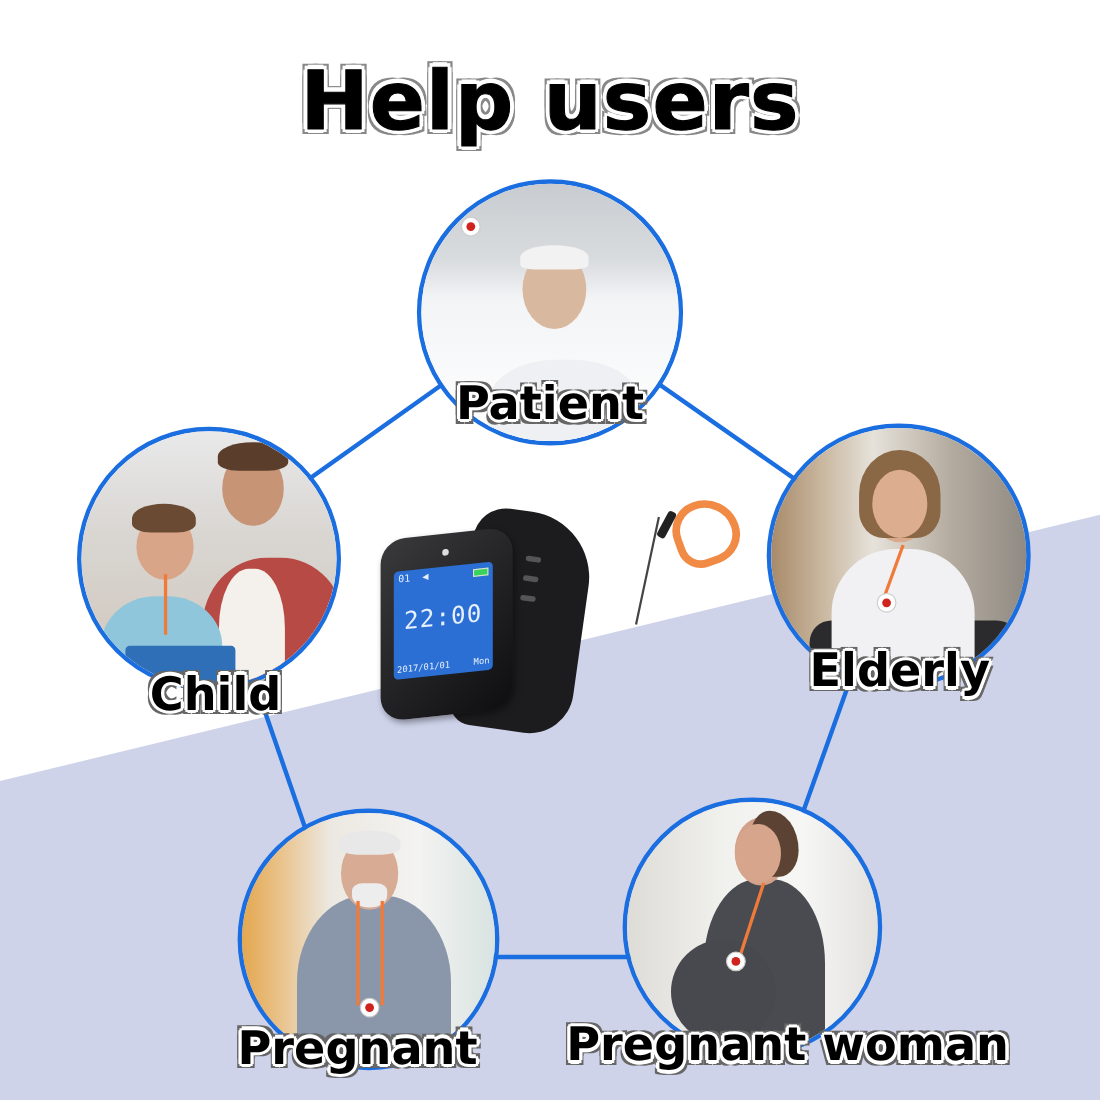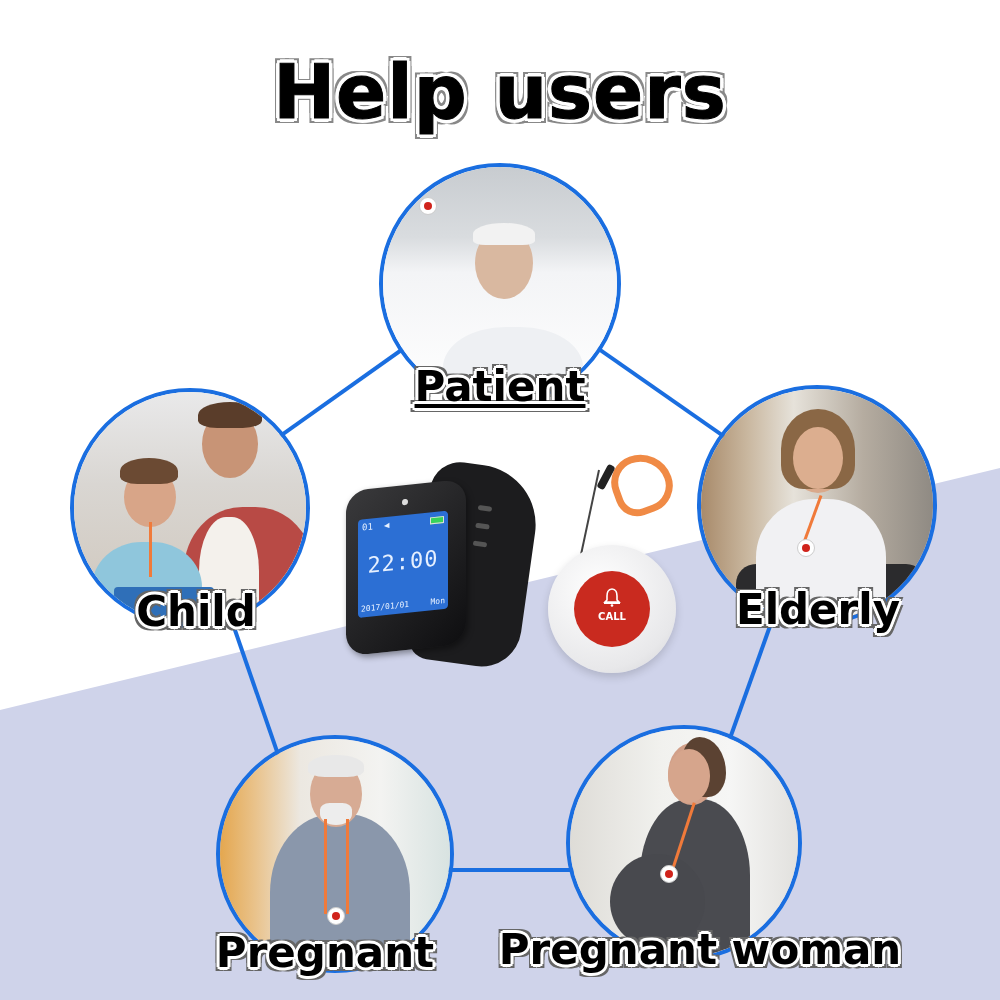--- a/index.html
+++ b/index.html
@@ -112,36 +112,36 @@
 </svg>
 
 <div class="circle" style="left:379px; top:163px; width:242px; height:242px;">
   <div class="photo" style="background: linear-gradient(180deg, #c8ccd0 0%, #d9dcdf 30%, #f3f4f6 45%, #ffffff 100%);">
     <div class="pendant" style="left:36px; top:30px;"></div>
     <div class="body" style="left:60px; top:160px; width:140px; height:90px; background:#eef0f3;"></div>
     <div class="head" style="left:92px; top:60px; width:58px; height:72px; background:#d9b8a0;"></div>
     <div class="head" style="left:90px; top:56px; width:62px; height:22px; background:#f2f2f2; border-radius:50% 50% 20% 20%;"></div>
   </div>
 </div>
-<div class="label" style="left:500px; top:362px;text-decoration:underline;">Patient</div>
+<div class="label" style="left:500px; top:342px;">Patient</div>
 
 <div class="circle" style="left:70px; top:388px; width:240px; height:240px;">
   <div class="photo" style="background: linear-gradient(180deg, #e9e9ea 0%, #d9d6d2 40%, #cfc6bb 100%);">
     <div class="body" style="left:110px; top:115px; width:130px; height:140px; background:#b84a45;"></div>
     <div class="body" style="left:125px; top:125px; width:60px; height:120px; background:#f4f1ec;"></div>
     <div class="head" style="left:128px; top:18px; width:56px; height:68px; background:#c89476;"></div>
     <div class="head" style="left:124px; top:10px; width:64px; height:26px; background:#5a3d2a; border-radius:50% 50% 30% 30%;"></div>
     <div class="body" style="left:18px; top:150px; width:110px; height:100px; background:#8fc6dc;"></div>
     <div class="head" style="left:50px; top:75px; width:52px; height:60px; background:#d8a588;"></div>
     <div class="head" style="left:46px; top:66px; width:58px; height:26px; background:#6b4a33; border-radius:50% 50% 30% 30%;"></div>
     <div class="lanyard" style="left:75px; top:130px; height:55px;"></div>
     <div class="body" style="left:40px; top:195px; width:100px; height:40px; background:#2f6fb8; border-radius:4px;"></div>
   </div>
 </div>
-<div class="label" style="left:196px; top:587px;">Child</div>
+<div class="label" style="left:196px; top:606px;">Child</div>
 
 <div class="circle" style="left:697px; top:385px; width:240px; height:240px;">
   <div class="photo" style="background: linear-gradient(90deg, #a88a6a 0%, #c9b79f 20%, #e6e2da 40%, #b5aca0 70%, #8f8a83 100%);">
     <div class="body" style="left:35px; top:175px; width:190px; height:70px; background:#2b2b2d; border-radius:20px;"></div>
     <div class="body" style="left:55px; top:110px; width:130px; height:130px; background:#f1f1f3;"></div>
     <div class="head" style="left:88px; top:30px; width:58px; height:74px; background:#d9a98b;"></div>
     <div class="head" style="left:80px; top:20px; width:74px; height:80px; background:#8a6745; border-radius:50% 50% 30% 30%; z-index:0;"></div>
     <div class="head" style="left:92px; top:38px; width:50px; height:62px; background:#dcae8f;"></div>
     <div class="lanyard" style="left:110px; top:105px; height:50px; transform:rotate(20deg);"></div>
     <div class="pendant" style="left:96px; top:150px;"></div>
@@ -166,21 +166,21 @@
   <div class="photo" style="background: linear-gradient(90deg, #dedcd7 0%, #f1f1ee 40%, #f6f6f5 70%, #e2e1de 100%);">
     <div class="body" style="left:70px; top:70px; width:110px; height:170px; background:#4a4b50;"></div>
     <div class="head" style="left:40px; top:125px; width:95px; height:95px; background:#48494e;"></div>
     <div class="head" style="left:98px; top:14px; width:48px; height:62px; background:#d2a089;"></div>
     <div class="head" style="left:112px; top:8px; width:44px; height:60px; background:#5b4232; border-radius:40% 60% 40% 40%; z-index:0;"></div>
     <div class="head" style="left:98px; top:20px; width:42px; height:54px; background:#d6a58c;"></div>
     <div class="lanyard" style="left:112px; top:72px; height:70px; transform:rotate(18deg);"></div>
     <div class="pendant" style="left:90px; top:136px;"></div>
   </div>
 </div>
-<div class="label" style="left:700px; top:925px;">Pregnant woman</div>
+<div class="label" style="left:716px; top:925px;">Pregnant woman</div>
 
 <div class="watch">
   <div class="strap">
     <div class="strap-hole" style="left:50px; top:40px;"></div>
     <div class="strap-hole" style="left:50px; top:58px;"></div>
     <div class="strap-hole" style="left:50px; top:76px;"></div>
   </div>
   <div class="watch-case">
     <div class="watch-dot"></div>
     <div class="watch-screen">
@@ -191,23 +191,13 @@
       <span class="ws-date">2017/01/01</span>
       <span class="ws-day">Mon</span>
     </div>
   </div>
 </div>
 
 <div class="callbtn">
   <div class="strap-orange"></div>
   <div class="clip"></div>
   <div class="cord"></div>
-  <div class="puck">
-    <div class="puck-red">
-      <svg class="bell" viewBox="0 0 18 20">
-        <path d="M9 2 C5 2 4 6 4 9 L4 13 L2 15 L16 15 L14 13 L14 9 C14 6 13 2 9 2 Z" fill="none" stroke="#fff" stroke-width="1.6"></path>
-        <rect x="1" y="15" width="16" height="2" fill="#fff"></rect>
-        <circle cx="9" cy="18.5" r="1.3" fill="#fff"></circle>
-      </svg>
-      <div class="call-text">CALL</div>
-    </div>
-  </div>
 </div>
 
 </body></html>

